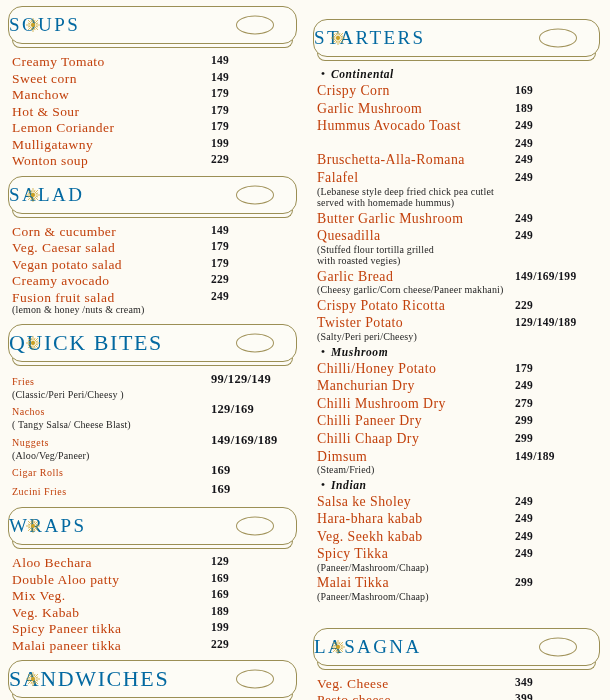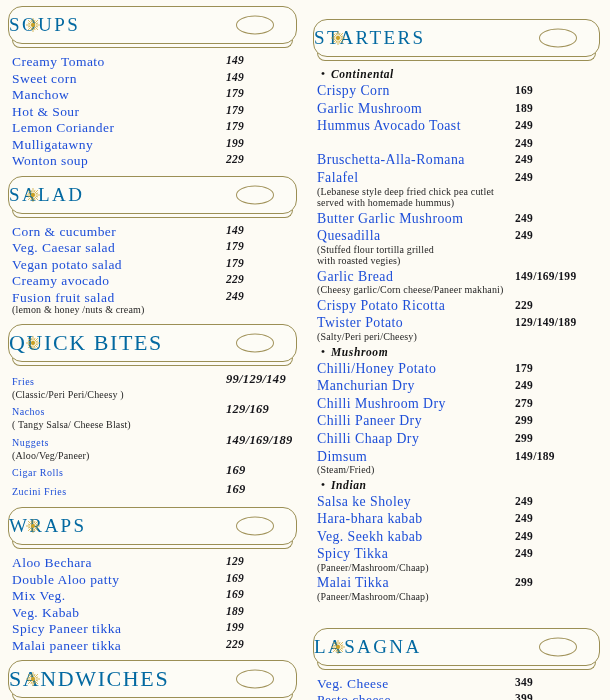--- a/index.html
+++ b/index.html
@@ -102,32 +102,32 @@
     padding: 6px 0 0 4px;
   }
   .item {
     position: relative;
     min-height: 15.5px;
     line-height: 15.5px;
   }
   .item-name {
     font-size: 13.5px;
     letter-spacing: 0.45px;
-    color: #1d4ed8;
+    color: #c2410c;
     display: inline-block;
   }
   .item-price {
     position: absolute;
     font-size: 11.5px;
     font-weight: bold;
     letter-spacing: 0.3px;
     color: #15151a;
     white-space: nowrap;
   }
-  .col-left .item-price { left: 214px; font-style: italic; }
+  .col-left .item-price { left: 199px; }
   .col-right .item-price { left: 198px; }
 
   .item-desc {
     font-size: 10px;
     letter-spacing: 0.15px;
     line-height: 10.5px;
     color: #262626;
     padding-bottom: 1px;
   }
 

